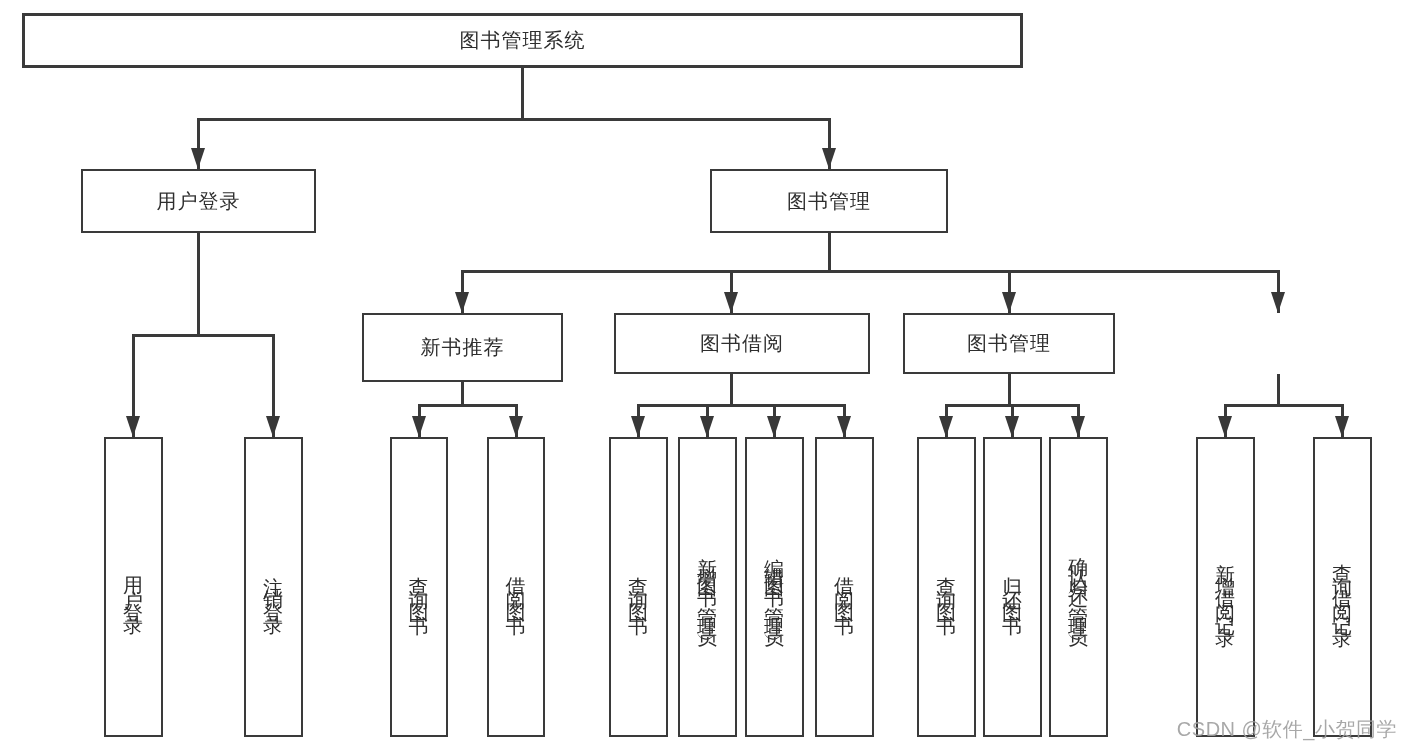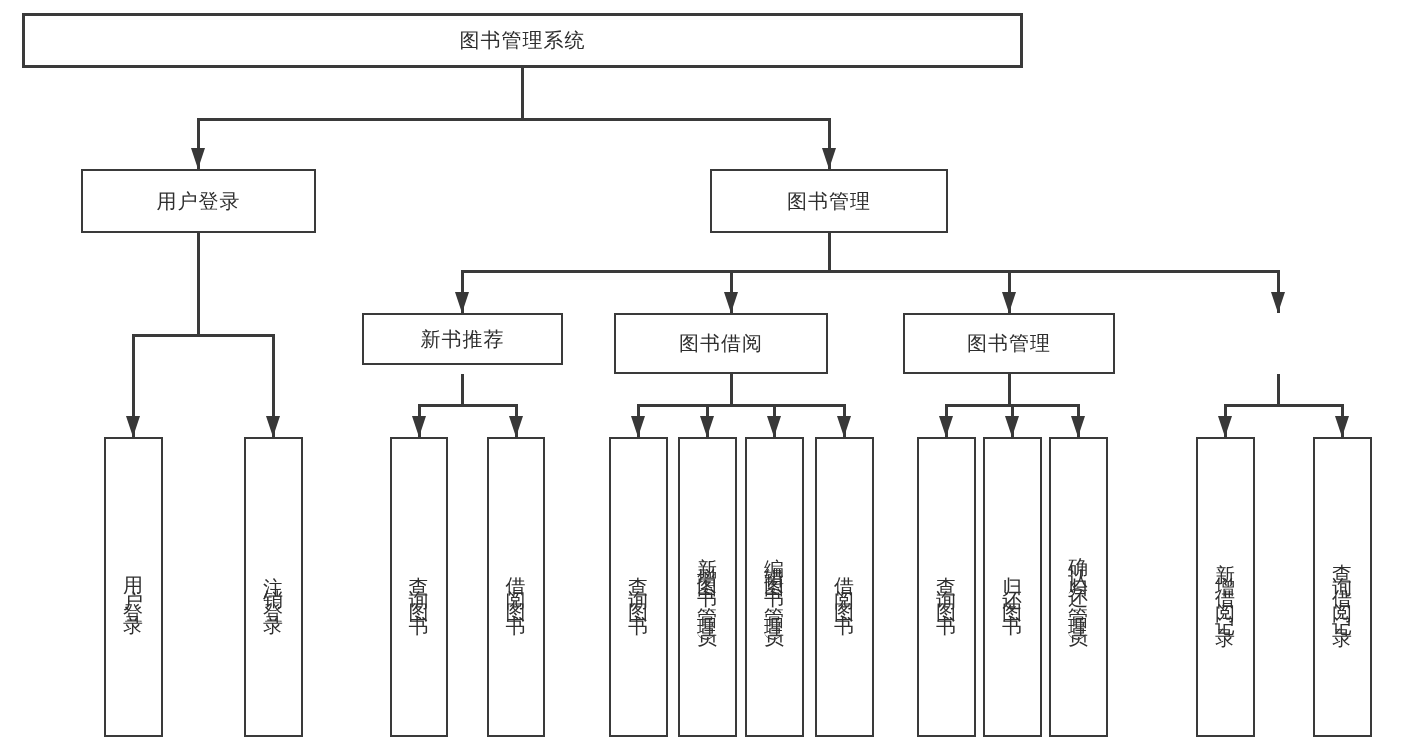--- a/index.html
+++ b/index.html
@@ -73,24 +73,24 @@
     <span>图书管理系统</span>
   </div>
 
   <div class="node" style="left:81px; top:169px; width:235px; height:64px;">
     <span>用户登录</span>
   </div>
   <div class="node" style="left:710px; top:169px; width:238px; height:64px;">
     <span>图书管理</span>
   </div>
 
-  <div class="node" style="left:362px; top:313px; width:201px; height:52px;">
+  <div class="node" style="left:362px; top:313px; width:201px; height:69px;">
     <span>新书推荐</span>
   </div>
-  <div class="node" style="left:614px; top:313px; width:214px; height:61px;">
+  <div class="node" style="left:614px; top:313px; width:256px; height:61px;">
     <span>图书借阅</span>
   </div>
   <div class="node" style="left:903px; top:313px; width:212px; height:61px;">
     <span>图书管理</span>
   </div>
 
   <div class="node vnode" style="left:104px; top:437px; width:59px; height:300px;">
     <span>用户登录</span>
   </div>
   <div class="node vnode" style="left:244px; top:437px; width:59px; height:300px;">
@@ -186,14 +186,15 @@
   <div class="vline" style="left:1077px; top:404px; height:33px;"></div>
   <div class="arrow" style="left:1071px; top:416px;"></div>
 
   <div class="vline" style="left:1277px; top:374px; height:33px;"></div>
   <div class="hline" style="left:1224px; top:404px; width:119px;"></div>
   <div class="vline" style="left:1224px; top:404px; height:33px;"></div>
   <div class="arrow" style="left:1218px; top:416px;"></div>
   <div class="vline" style="left:1341px; top:404px; height:33px;"></div>
   <div class="arrow" style="left:1335px; top:416px;"></div>
 
+  <div class="watermark">CSDN @软件_小贺同学</div>
 
 </div>
 
 </body></html>

